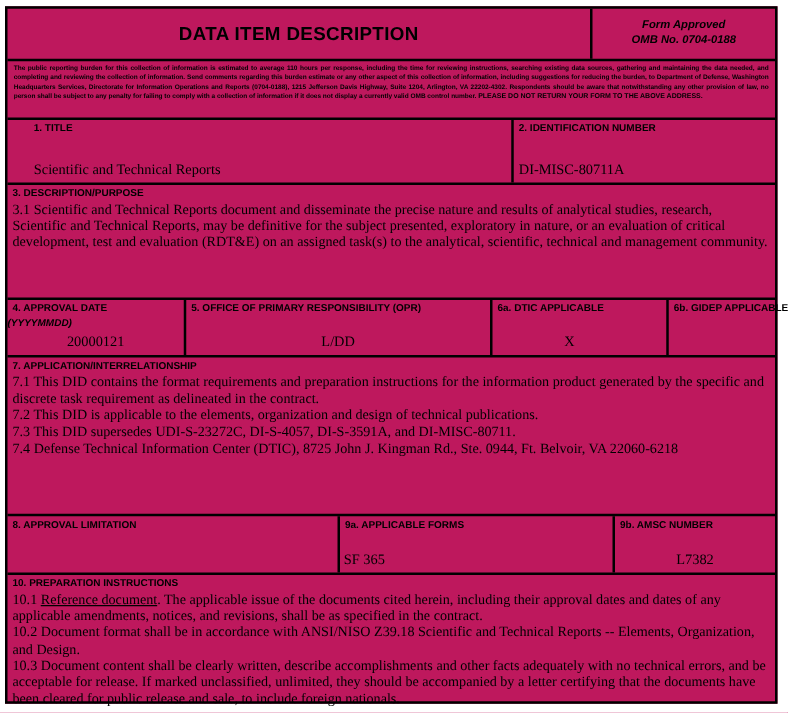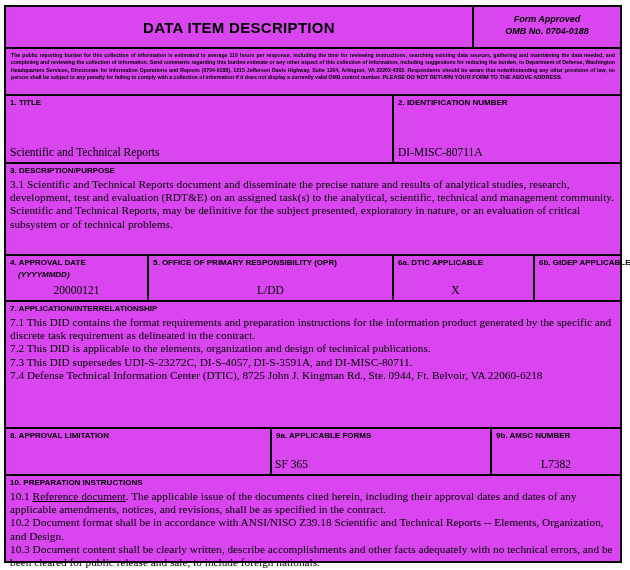--- a/index.html
+++ b/index.html
@@ -15,21 +15,21 @@
   }
 
   #form {
     position: absolute;
     left: 4px;
     top: 5px;
     width: 618px;
     height: 558px;
     border: 2px solid #000;
     box-sizing: border-box;
-    background: #d946ef;
+    background: #be185d;
   }
 
   .row { display: flex; box-sizing: border-box; }
   .cell { box-sizing: border-box; position: relative; }
   .bt { border-top: 2px solid #000; }
   .bl { border-left: 2px solid #000; }
 
   
   #header-row { height: 40px; }
   #header-title-cell {
@@ -81,31 +81,30 @@
     font-size: 8px;
     font-weight: bold;
     line-height: 10px;
     white-space: nowrap;
   }
   .label-sub {
     font-size: 8px;
     font-weight: bold;
     font-style: italic;
     line-height: 10px;
-    padding-left: 12px;
   }
   .value {
     font-family: "Liberation Serif", serif;
     font-size: 11.5px;
     line-height: 13px;
   }
   .pad { padding: 2px 4px 2px 4px; }
 
   
-  #title-row { height: 68px; }
+  #title-row { height: 52px; padding-left: 17px; }
   #title-cell { flex: 0 0 386px; display: flex; flex-direction: column; }
   #idnum-cell { flex: 1 1 auto; display: flex; flex-direction: column; }
   .cell-spacer { flex: 1 1 auto; }
   .bottom-value { padding: 0 4px 3px 4px; }
 
   
   #desc-row { height: 92px; }
   #desc-cell { flex: 1 1 auto; }
   .body-text {
     font-family: "Liberation Serif", serif;
@@ -171,23 +170,22 @@
       <div class="cell-spacer"></div>
       <div class="value bottom-value">DI-MISC-80711A</div>
     </div>
   </div>
 
   <div class="row bt" id="desc-row">
     <div class="cell" id="desc-cell">
       <div class="label pad">3. DESCRIPTION/PURPOSE</div>
       <div class="body-text">
         <div>3.1 Scientific and Technical Reports document and disseminate the precise nature and results of analytical studies, research,</div>
+        <div> Scientific and Technical Reports, may be definitive for the subject presented, exploratory in nature, or an evaluation of critical</div>
         <div>development, test and evaluation (RDT&amp;E) on an assigned task(s) to the analytical, scientific, technical and management community.</div>
-        <div> Scientific and Technical Reports, may be definitive for the subject presented, exploratory in nature, or an evaluation of critical</div>
-        <div>subsystem or of technical problems.</div>
       </div>
     </div>
   </div>
 
   <div class="row bt" id="approval-row">
     <div class="cell" id="approval-date-cell">
       <div class="label pad">4. APPROVAL DATE</div>
       <div class="label-sub">(YYYYMMDD)</div>
       <div class="cell-spacer"></div>
       <div class="value value-center bottom-value">20000121</div>
@@ -242,18 +240,19 @@
 
   <div class="row bt" id="prep-row">
     <div class="cell" id="prep-cell">
       <div class="label pad">10. PREPARATION INSTRUCTIONS</div>
       <div class="body-text">
         <div><span>10.1 </span><span class="u">Reference document</span><span>. The applicable issue of the documents cited herein, including their approval dates and dates of any</span></div>
         <div>applicable amendments, notices, and revisions, shall be as specified in the contract.</div>
         <div>10.2 Document format shall be in accordance with ANSI/NISO Z39.18 Scientific and Technical Reports -- Elements, Organization,</div>
         <div>and Design.</div>
         <div>10.3 Document content shall be clearly written, describe accomplishments and other facts adequately with no technical errors, and be</div>
+        <div>acceptable for release. If marked unclassified, unlimited, they should be accompanied by a letter certifying that the documents have</div>
         <div>been cleared for public release and sale, to include foreign nationals.</div>
       </div>
     </div>
   </div>
 
 </div>
 
 </body></html>

